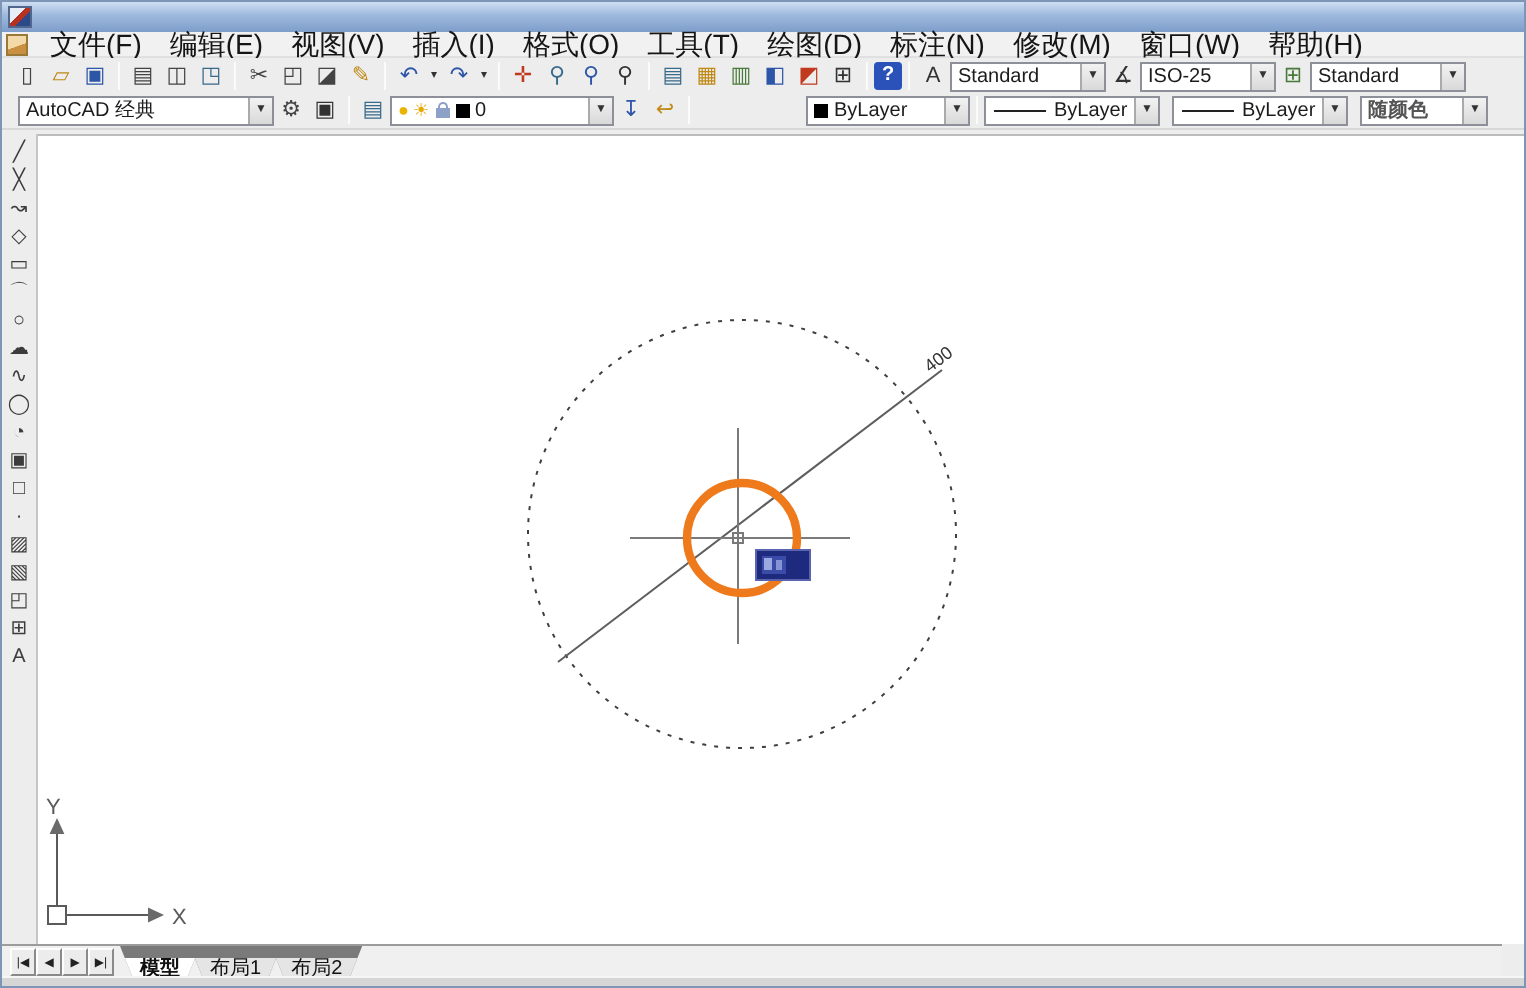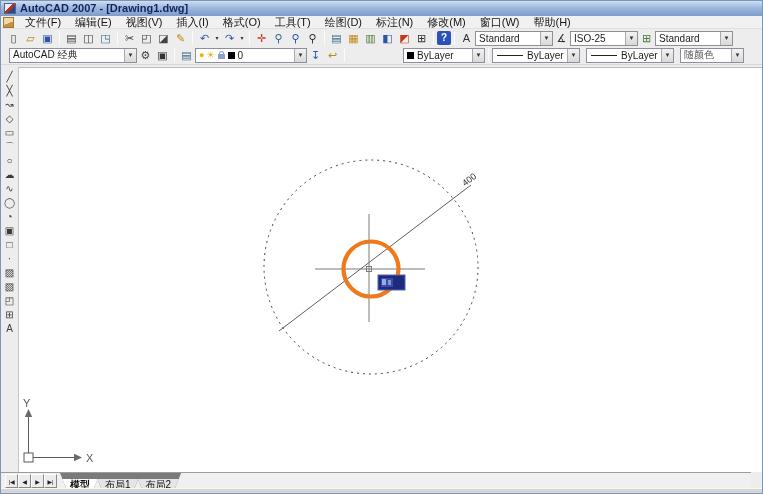--- a/index.html
+++ b/index.html
@@ -17,21 +17,21 @@
     background:linear-gradient(180deg,#cfdef2 0%,#9db8dd 45%,#7d9dc9 100%);
     display:flex;align-items:center;padding-left:3px;gap:4px;}
   .titlebar .app-ico{width:12px;height:11px;background:linear-gradient(135deg,#e8eef8 40%,#b83020 42%,#b83020 60%,#2a4a8a 62%);border:1px solid #51688c;}
   .titlebar .ttl{font-size:11px;font-weight:bold;color:var(--title-text);line-height:15px;white-space:nowrap;}
 
   
   .menubar{position:absolute;left:0;top:15px;width:763px;height:13px;background:#f1f1f1;
     display:flex;align-items:center;border-bottom:1px solid #e0e0e0;}
   .menubar .doc-ico{width:11px;height:11px;margin:0 4px 0 2px;
     background:linear-gradient(160deg,#f3d9a8 55%,#c89040 56%);border:1px solid #9a7838;}
-  .menubar .mitem{font-size:11px;color:#151515;padding:0 7px;line-height:13px;white-space:nowrap;cursor:default;}
+  .menubar .mitem{font-size:14px;color:#151515;padding:0 7px;line-height:13px;white-space:nowrap;cursor:default;}
 
   
   .toolbar{position:absolute;left:0;width:763px;height:19px;background:#ededed;
     display:flex;align-items:center;padding-left:4px;border-bottom:1px solid #d8d8d8;}
   .tb1{top:28px;} .tb2{top:45px;}
   .tbtn{width:17px;height:16px;display:flex;align-items:center;justify-content:center;
     font-size:11px;line-height:16px;color:#444;cursor:default;flex:0 0 auto;}
   .tbtn.small{width:8px;font-size:6px;color:#333;}
   .sep{width:1px;height:14px;background:#b4b4b4;border-right:1px solid #fbfbfb;margin:0 3px;flex:0 0 auto;}
   .c-gold{color:#c08a18;} .c-blue{color:#2d55a8;} .c-red{color:#c23a1e;}
@@ -43,21 +43,21 @@
   .combo .arrow{margin-left:auto;width:12px;height:13px;background:linear-gradient(#f2f2f2,#d9d9d9);
     border-left:1px solid #aaa;display:flex;align-items:center;justify-content:center;font-size:6px;color:#333;}
   .combo .line-sample{width:26px;border-top:1px solid #222;margin:0 4px 0 1px;flex:0 0 auto;}
   .swatch{width:7px;height:7px;background:#000;margin-right:3px;flex:0 0 auto;}
   .mini{font-size:9px;margin-right:2px;flex:0 0 auto;}
   .mini-bulb{color:#e8b400;} .mini-sun{color:#e8a800;}
   .mini-lock{width:7px;height:5px;background:#8ca0c8;position:relative;margin:3px 3px 0 1px;flex:0 0 auto;}
   .mini-lock::before{content:"";position:absolute;top:-3px;left:1px;width:3px;height:3px;
     border:1px solid #8ca0c8;border-bottom:none;border-radius:3px 3px 0 0;}
   .spacer55{width:55px;flex:0 0 auto;}
-  .grayed{color:#555;}
+  .grayed{color:#555;font-weight:bold;}
 
   
   .drawbar{position:absolute;left:0;top:66px;width:18px;height:405px;background:#ededed;
     border-right:1px solid #c6c6c6;display:flex;flex-direction:column;align-items:center;padding-top:3px;}
   .dtool{width:16px;height:14px;font-size:10px;line-height:14px;text-align:center;color:#3c3c3c;cursor:default;}
   .canvas{position:absolute;left:18px;top:66px;width:745px;height:405px;background:var(--canvas-bg);
     border-top:1px solid #bdbdbd;}
   .canvas svg{display:block;}
   .stroke-orange{stroke:var(--accent-orange);}
   .fill-navy{fill:var(--input-navy);}
@@ -80,21 +80,20 @@
 
   .statusstrip{position:absolute;left:0;top:487px;width:763px;height:7px;background:#d6d6d6;border-top:1px solid #f6f6f6;}
 </style>
 </head>
 <body>
 
 <div id="window">
 
   <div class="titlebar">
     <span class="app-ico"></span>
-    <span class="ttl">AutoCAD 2007 - [Drawing1.dwg]</span>
   </div>
 
   <div class="menubar">
     <span class="doc-ico"></span>
     <span class="mitem">文件(F)</span>
     <span class="mitem">编辑(E)</span>
     <span class="mitem">视图(V)</span>
     <span class="mitem">插入(I)</span>
     <span class="mitem">格式(O)</span>
     <span class="mitem">工具(T)</span>

